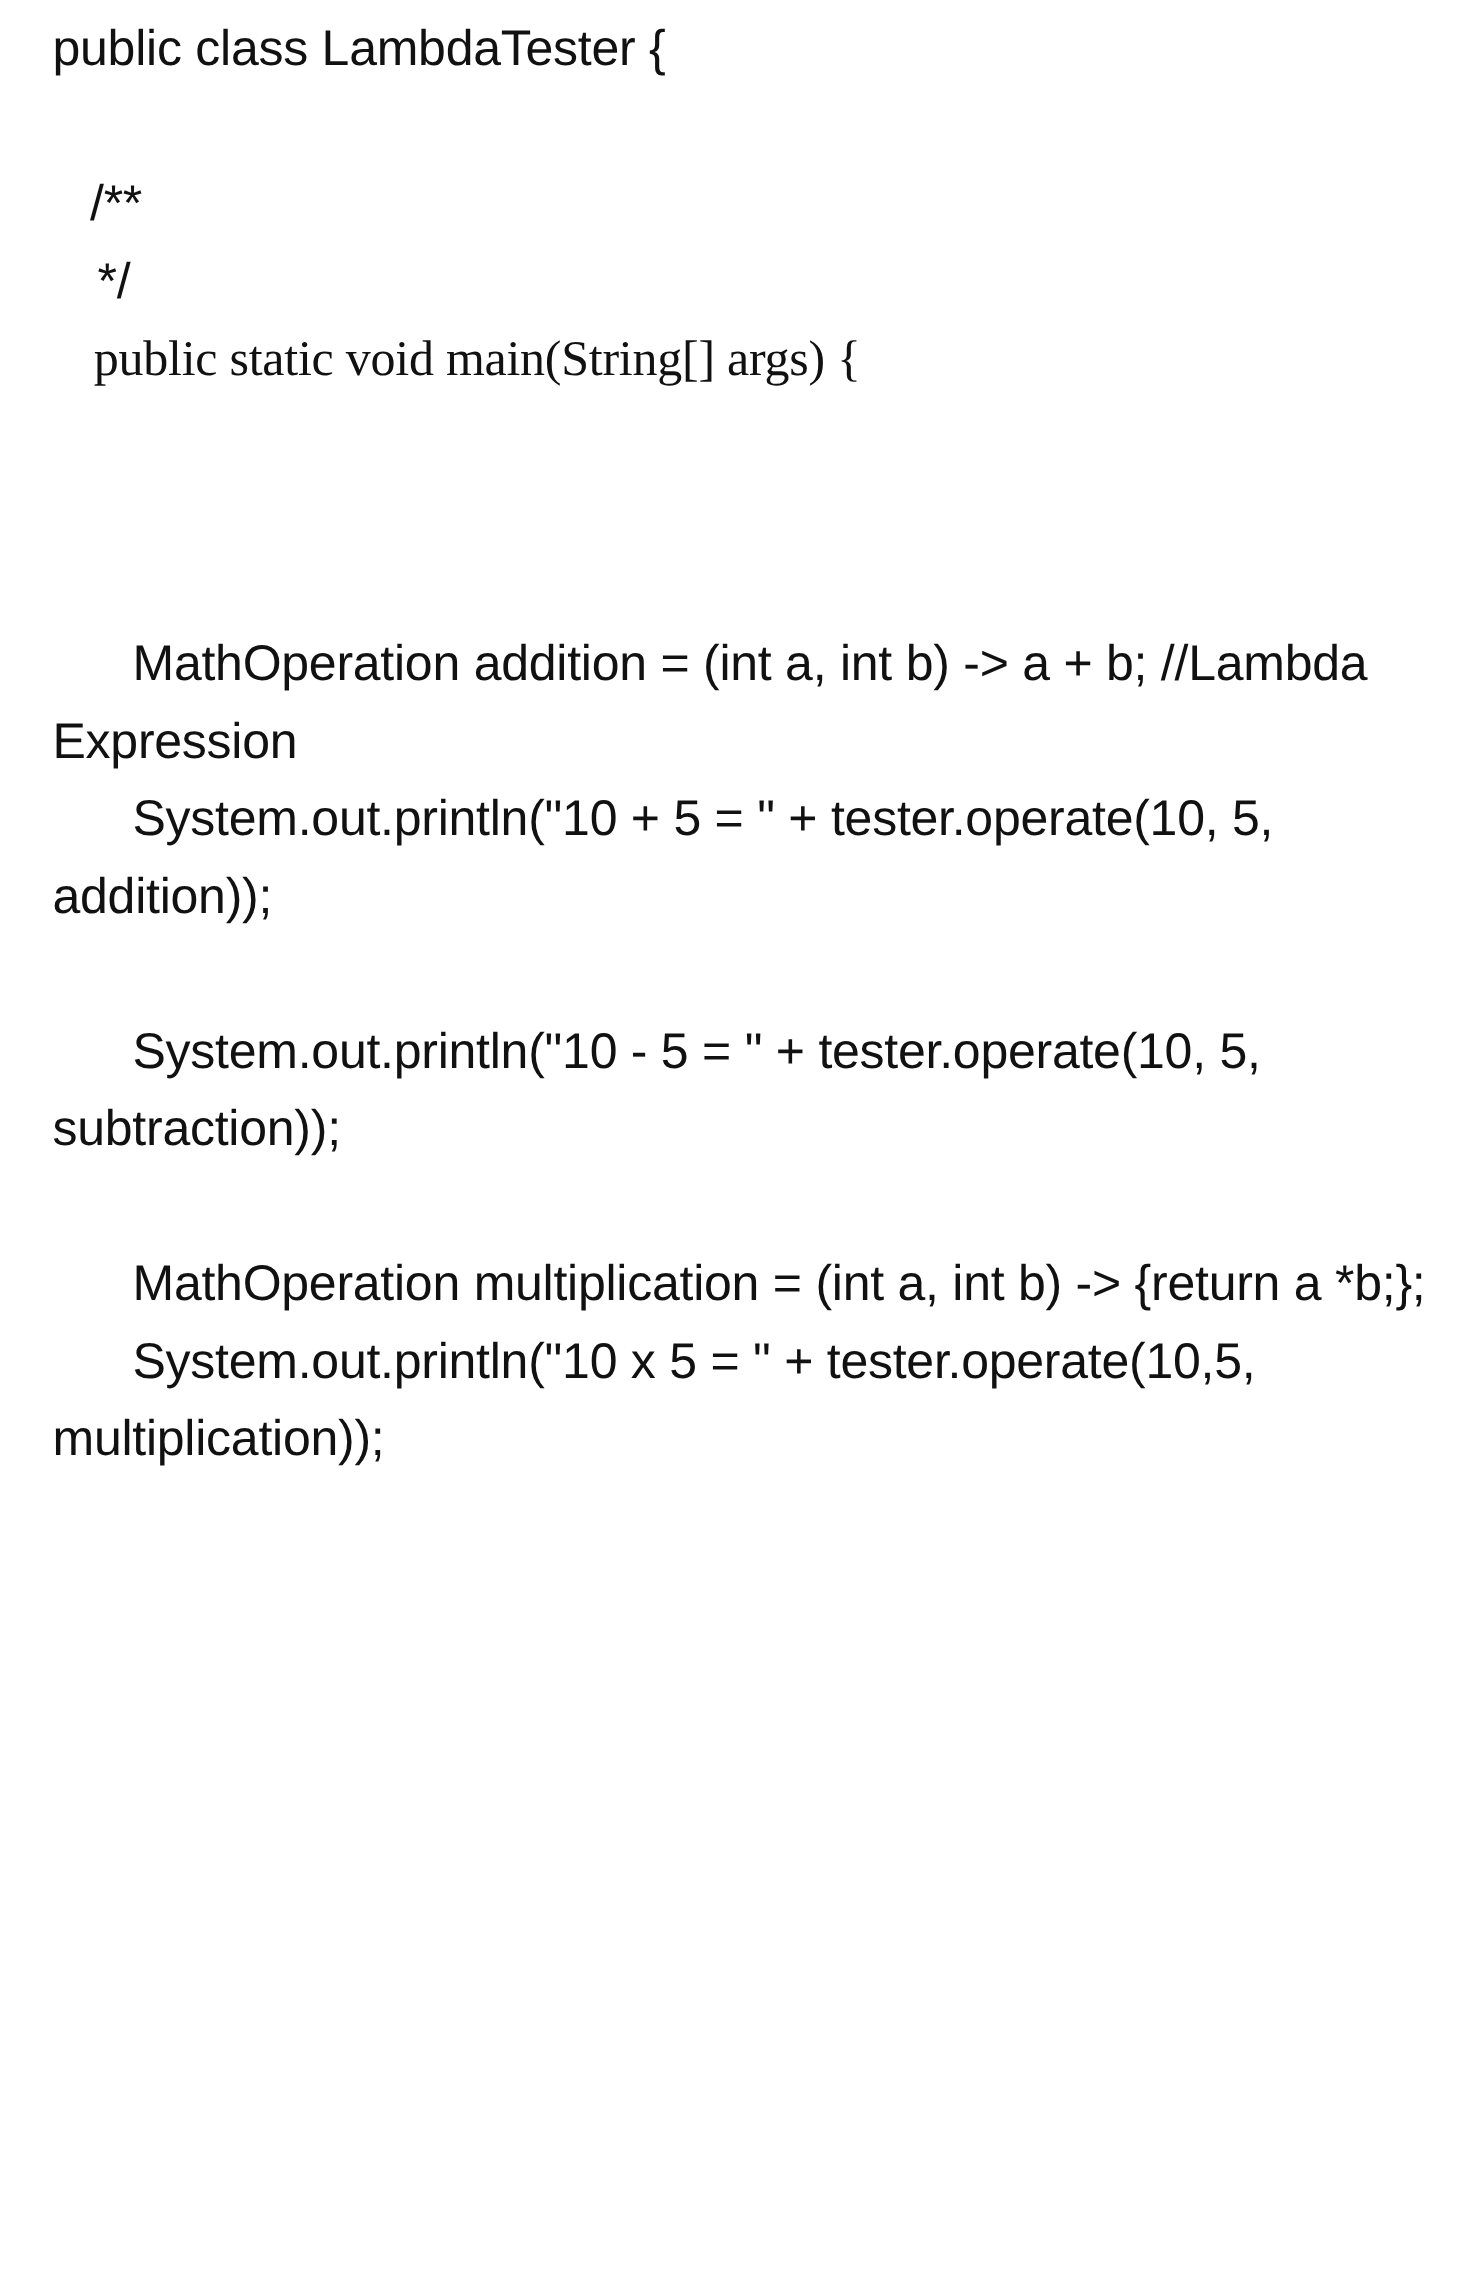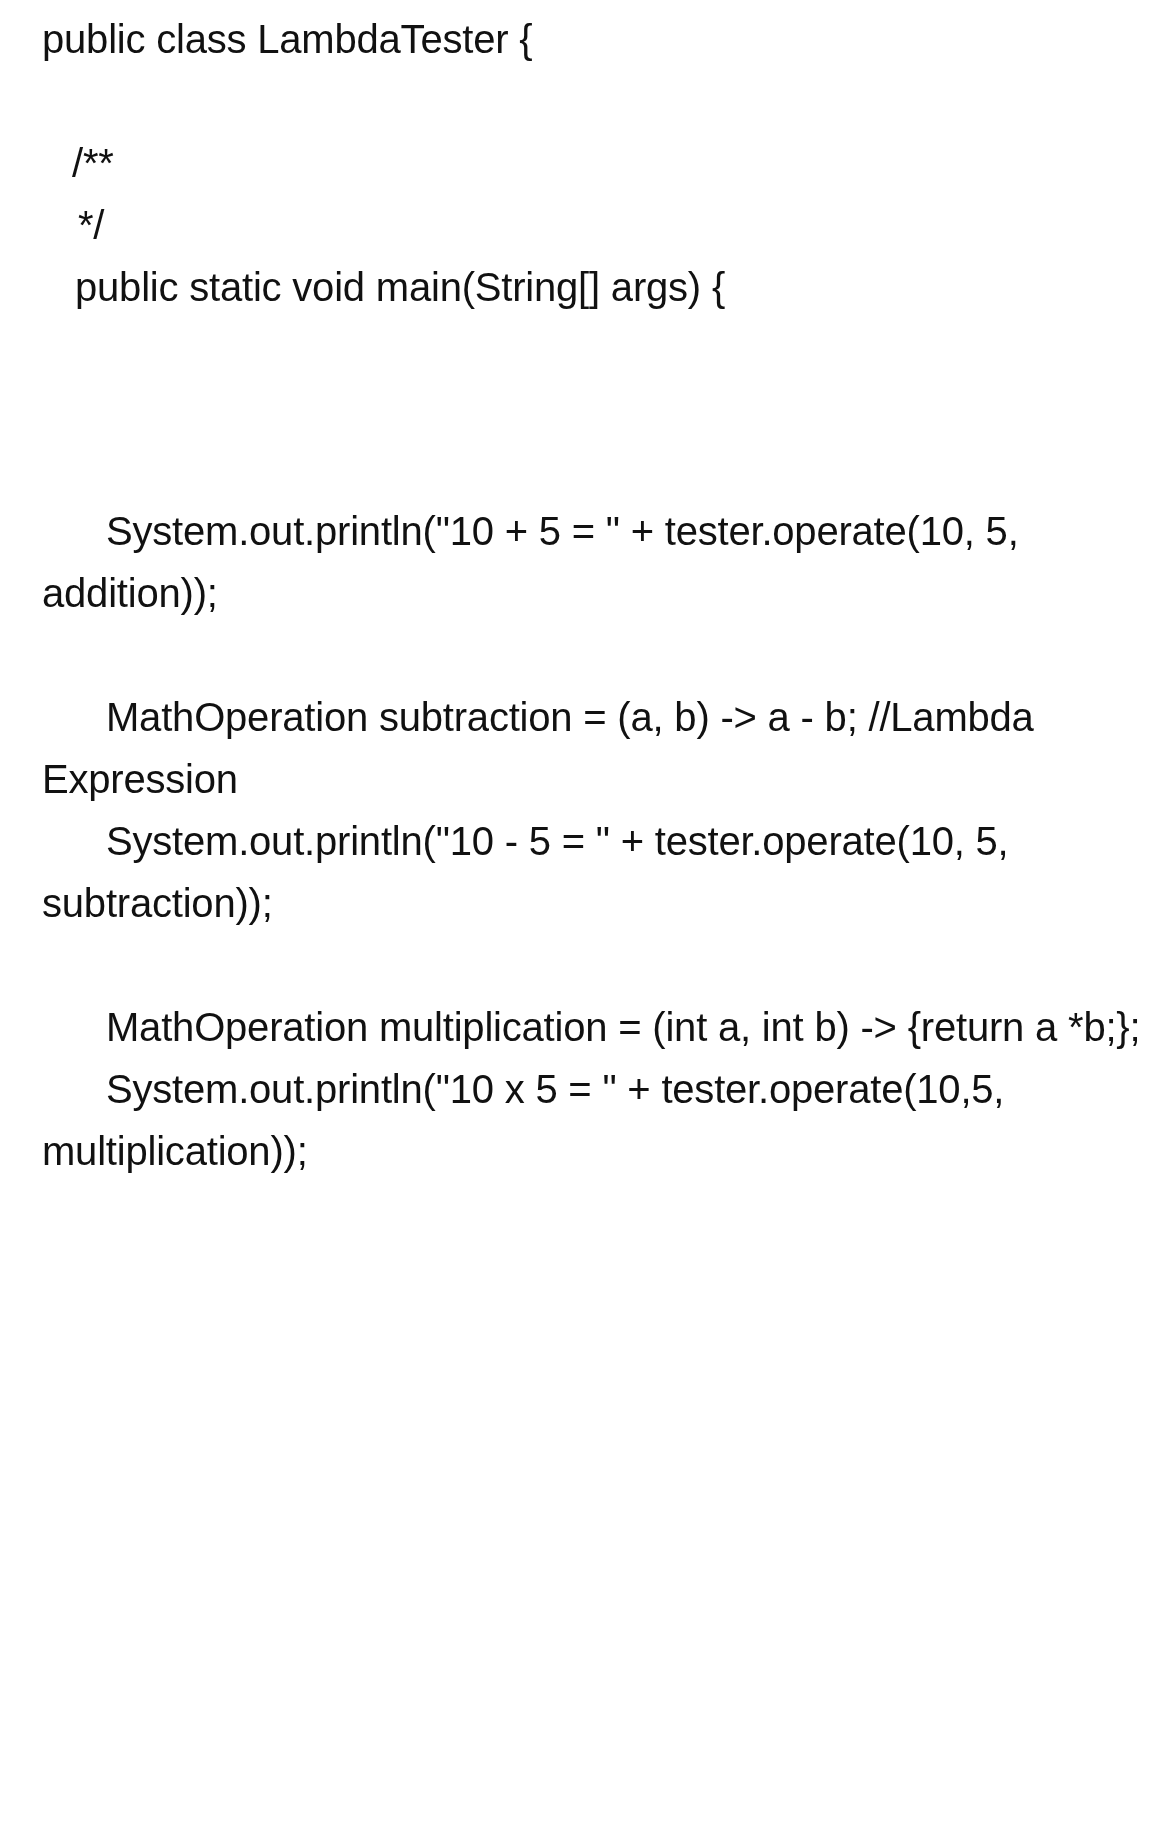--- a/index.html
+++ b/index.html
@@ -32,21 +32,21 @@
     white-space: pre-wrap;
     word-break: normal;
     color: #111111;
     -webkit-font-smoothing: antialiased;
   }
 
   
   .ind-0 { padding-left: 0px;  text-indent: 0px; }
   .ind-1 { padding-left: 0px;  text-indent: 30px; }
   .ind-2 { padding-left: 0px;  text-indent: 36px; }
-  .ind-3 { padding-left: 0px;  text-indent: 33px; }
+  .ind-3 { padding-left: 0px;  text-indent: 33px; font-family: Liberation Serif, serif; }
   .ind-4 { padding-left: 0px;  text-indent: 64px; }
 
   .blank-line {
     height: 62px;
     font-size: 40px;
     line-height: 62px;
   }
   .blank-line.short { height: 58px; line-height: 58px; }
 
   .top-gap { height: 8px; }
@@ -68,26 +68,26 @@
   <div class="code-line ind-2">*/</div>
 
   <div class="code-line ind-3">public static void main(String[] args) {</div>
 
   <div class="blank-line"></div>
   <div class="blank-line short"></div>
 
 
   <div class="blank-line"></div>
 
+  <div class="code-line ind-4">MathOperation addition = (int a, int b) -&gt; a + b; //Lambda Expression</div>
 
   <div class="code-line ind-4">System.out.println("10 + 5 = " + tester.operate(10, 5, addition));</div>
 
   <div class="blank-line"></div>
 
-  <div class="code-line ind-4">MathOperation subtraction = (a, b) -&gt; a - b; //Lambda Expression</div>
 
   <div class="code-line ind-4">System.out.println("10 - 5 = " + tester.operate(10, 5, subtraction));</div>
 
   <div class="blank-line"></div>
 
   <div class="code-line ind-4">MathOperation multiplication = (int a, int b) -&gt; {return a *b;};</div>
 
   <div class="code-line ind-4">System.out.println("10 x 5 = " + tester.operate(10,5, multiplication));</div>
 
   <div class="blank-line"></div>

